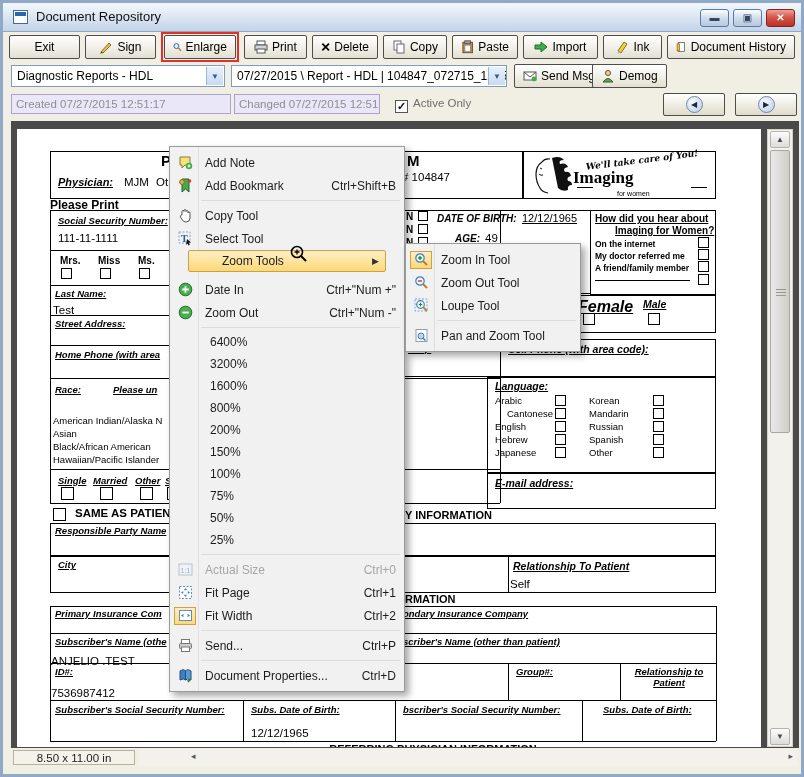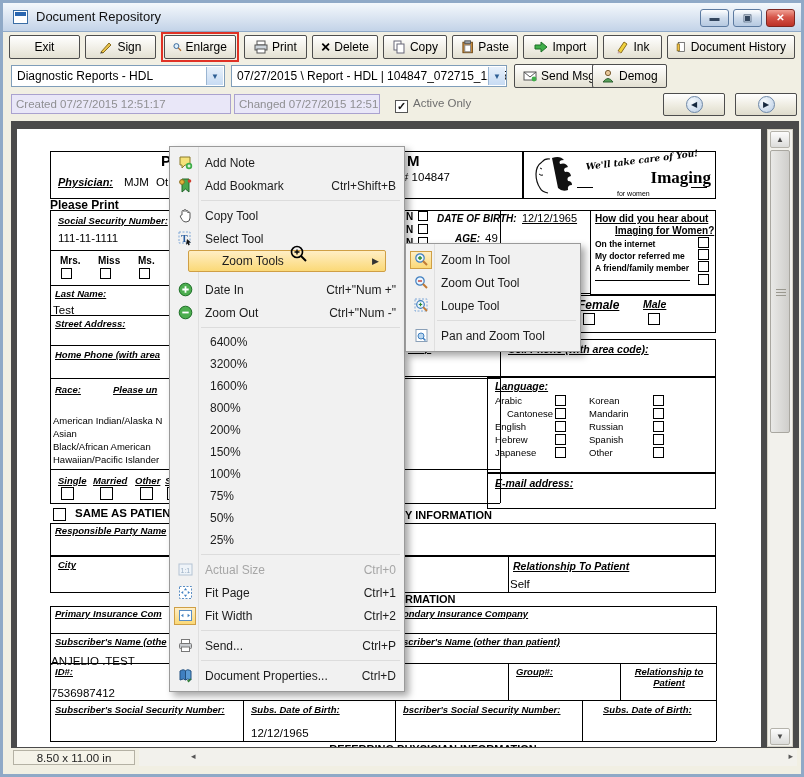--- a/index.html
+++ b/index.html
@@ -222,21 +222,21 @@
     <div class="val" style="left:107px;top:47px;">MJM</div>
     <div class="val" style="left:139px;top:47px;">Oth</div>
 
     <svg class="ab" style="left:511px;top:25px;" width="44" height="42" viewBox="0 0 44 42">
       <path d="M14 8 q-6 4 -6 12 q0 8 4 14 q2 4 8 5" fill="none" stroke="#111" stroke-width="1.2"></path>
       <path d="M14 8 q3 -4 8 -3" fill="none" stroke="#111" stroke-width="1.2"></path>
       <path d="M24 4 q8 -3 12 2 q-6 0 -4 4 q6 -2 8 3 q-6 1 -3 5 q5 -1 6 4 q-5 1 -3 5 q4 0 4 4 q-5 0 -4 5 q-6 2 -10 -2" fill="#111"></path>
       <path d="M12 14 l2 1 M11 20 q2 2 4 1" fill="none" stroke="#111" stroke-width="1"></path>
     </svg>
     <div class="ab" style="left:556px;top:26px;width:138px;text-align:center;font:italic bold 9px 'DejaVu Serif',serif;transform:rotate(-7deg);">We'll take care of You!</div>
-    <div class="ab" style="left:556px;top:39px;width:138px;text-align:right;font:bold 17px 'Liberation Serif',serif;">Imaging</div>
+    <div class="ab" style="left:556px;top:39px;width:138px;text-align:left;font:bold 17px 'Liberation Serif',serif;">Imaging</div>
     <div class="ab" style="left:560px;top:58px;width:16px;height:1px;background:#000;"></div>
     <div class="ab" style="left:674px;top:58px;width:16px;height:1px;background:#000;"></div>
     <div class="ab" style="left:600px;top:61px;font-size:7px;">for women</div>
 
     <div class="ab" style="left:33px;top:69px;font-weight:bold;font-size:12px;">Please Print</div>
 
     <div class="hl" style="left:33px;top:81px;width:666px;"></div>
     <div class="hl" style="left:33px;top:121px;width:450px;"></div>
     <div class="hl" style="left:33px;top:156px;width:450px;"></div>
     <div class="hl" style="left:33px;top:186px;width:450px;"></div>
@@ -331,21 +331,21 @@
     <div class="ab" style="left:578px;top:96px;font-weight:bold;font-size:10px;text-decoration:underline;padding-left:20px;">Imaging for Women?</div>
     <div class="sm" style="left:578px;top:110px;font-weight:bold;font-size:8.5px;">On the internet</div>
     <div class="sm" style="left:578px;top:122px;font-weight:bold;font-size:8.5px;">My doctor referred me</div>
     <div class="sm" style="left:578px;top:134px;font-weight:bold;font-size:8.5px;">A friend/family member</div>
     <div class="ab" style="left:578px;top:151px;width:95px;height:1px;background:#000;"></div>
     <span class="cb" style="left:681px;top:108px;"></span>
     <span class="cb" style="left:681px;top:120px;"></span>
     <span class="cb" style="left:681px;top:132px;"></span>
     <span class="cb" style="left:681px;top:145px;"></span>
     <div class="fbox" style="left:543px;top:166px;width:156px;height:38px;"></div>
-    <div class="lbl" style="left:561px;top:169px;font-size:12px;">Female</div>
+    <div class="lbl" style="left:561px;top:169px;font-size:16px;">Female</div>
     <div class="lbl" style="left:626px;top:169px;font-size:10.5px;">Male</div>
     <span class="cb" style="left:566px;top:184px;width:12px;height:12px;"></span>
     <span class="cb" style="left:631px;top:184px;width:12px;height:12px;"></span>
 
     <div class="fbox" style="left:386px;top:210px;width:313px;height:38px;"></div>
     <div class="vl" style="left:483px;top:210px;height:38px;"></div>
     <div class="lbl" style="left:391px;top:214px;">ode):</div>
     <div class="lbl" style="left:491px;top:214px;font-size:10.5px;">Cell Phone (with area code):</div>
 
     <div class="fbox" style="left:470px;top:248px;width:229px;height:96px;"></div>

